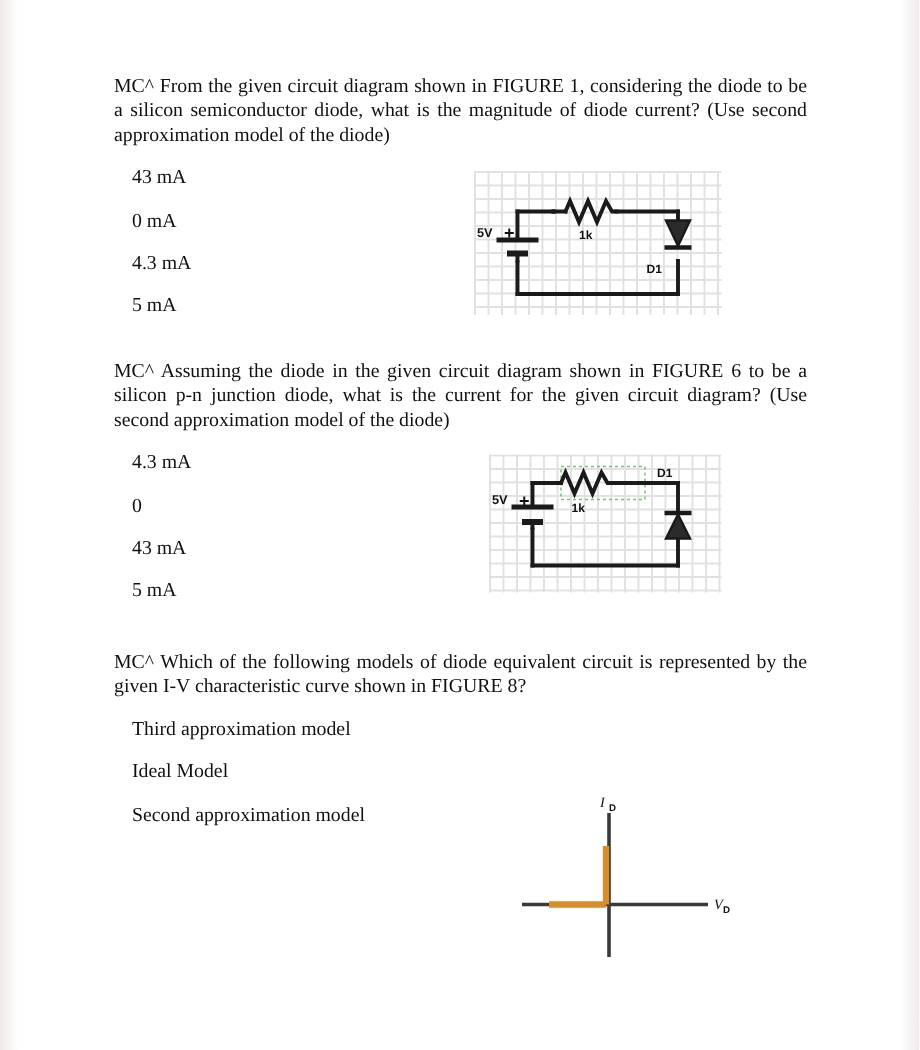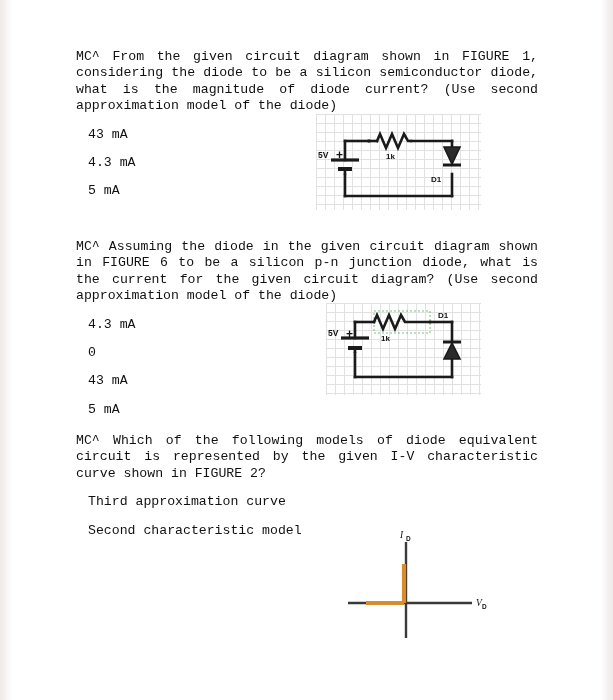--- a/index.html
+++ b/index.html
@@ -29,21 +29,20 @@
   .page {
     position: absolute;
     left: 0; top: 0;
     width: 613px;
     height: 700px;
   }
   .qblock {
     position: absolute;
     left: 76px;
     width: 462px;
-    font-family: Liberation Mono, monospace;
   }
   .qtext {
     font-size: 13.2px;
     line-height: 16.4px;
     text-align: justify;
     margin: 0;
   }
   .opt {
     font-size: 13.2px;
     line-height: 16.4px;
@@ -71,20 +70,21 @@
 <body>
 
 <div class="edge-strip left"></div>
 <div class="edge-strip right"></div>
 
 <div class="page">
 
   <div class="qblock" style="top:49px;">
     <p class="qtext">MC^ From the given circuit diagram shown in FIGURE 1, considering the diode to be a silicon semiconductor diode, what is the magnitude of diode current? (Use second approximation model of the diode)</p>
     <p class="opt">43 mA</p>
+    <p class="opt">0 mA</p>
     <p class="opt">4.3 mA</p>
     <p class="opt">5 mA</p>
   </div>
 
   <div class="figure" style="left:316px; top:114px; width:165px; height:96px;">
     <div class="grid-bg"></div>
     <svg class="circuit-svg" width="165" height="96" viewBox="0 0 165 96">
 
       <g stroke="#1a1a1a" stroke-width="2.6" fill="none" stroke-linecap="square">
         <path d="M29,27 L53,27"></path>
@@ -151,23 +151,24 @@
 
       <g>
         <polygon points="118,56 134,56 126,40" fill="#2b2b2b" stroke="#1a1a1a" stroke-width="1.6"></polygon>
         <line x1="117" y1="39" x2="135" y2="39" stroke="#1a1a1a" stroke-width="3"></line>
       </g>
       <text x="112" y="15" font-family="'Liberation Sans', sans-serif" font-size="8" font-weight="bold" fill="#111">D1</text>
     </svg>
   </div>
 
   <div class="qblock" style="top:433px;">
-    <p class="qtext">MC^ Which of the following models of diode equivalent circuit is represented by the given I-V characteristic curve shown in FIGURE 2?</p>
-    <p class="opt">Third approximation curve</p>
-    <p class="opt">Second characteristic model</p>
+    <p class="qtext">MC^ Which of the following models of diode equivalent circuit is represented by the given I-V characteristic curve shown in FIGURE 8?</p>
+    <p class="opt">Third approximation model</p>
+    <p class="opt">Ideal Model</p>
+    <p class="opt">Second approximation model</p>
   </div>
 
   <div class="figure" style="left:340px; top:528px; width:160px; height:118px;">
     <svg class="iv-svg" width="160" height="118" viewBox="0 0 160 118">
 
       <line x1="66" y1="14" x2="66" y2="110" stroke="#3a3a3a" stroke-width="2.4"></line>
 
       <line x1="8" y1="75" x2="132" y2="75" stroke="#3a3a3a" stroke-width="2.4"></line>
 
       <g>

